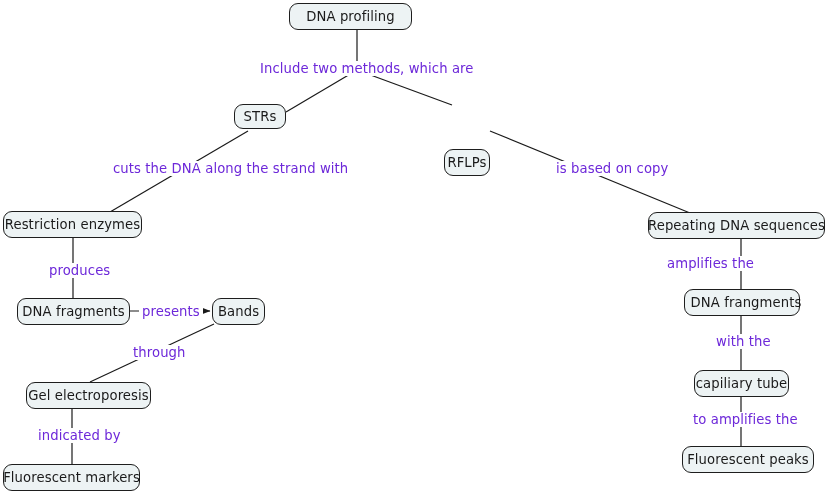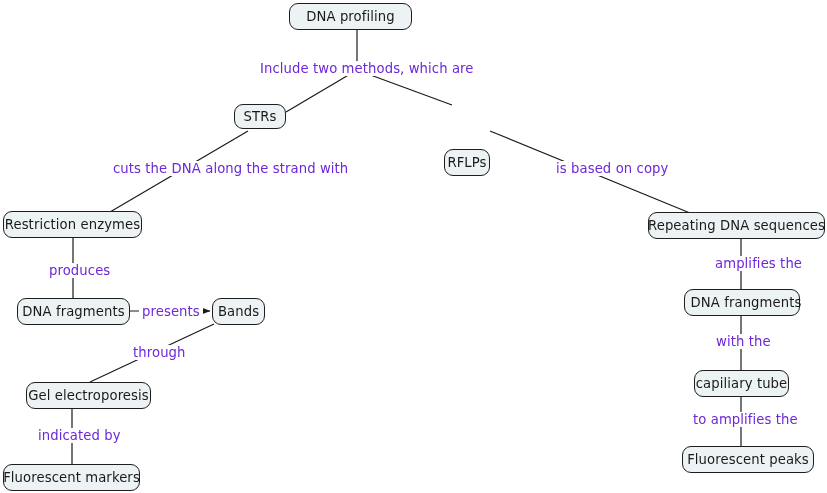--- a/index.html
+++ b/index.html
@@ -91,18 +91,18 @@
       <div class="node" style="left: 682px; top: 446px; width: 132px; height: 27px;">Fluorescent peaks</div>
     </div>
   <div id="labels-group">
       <div class="edge-label" style="left: 257px; top: 61px;">Include two methods, which are</div>
       <div class="edge-label" style="left: 63px; top: 161px; margin-left: 47px;">cuts the DNA along the strand with</div>
       <div class="edge-label" style="left: 553px; top: 161px;">is based on copy</div>
       <div class="edge-label" style="left: 46px; top: 263px;">produces</div>
       <div class="edge-label" style="left: 139px; top: 304px;">presents</div>
       <div class="edge-label" style="left: 130px; top: 345px;">through</div>
       <div class="edge-label" style="left: 35px; top: 428px;">indicated by</div>
-      <div class="edge-label" style="left: 664px; top: 256px; margin-left: 48px;">amplifies the</div>
+      <div class="edge-label" style="left: 664px; top: 256px;">amplifies the</div>
       <div class="edge-label" style="left: 713px; top: 334px;">with the</div>
       <div class="edge-label" style="left: 690px; top: 412px;">to amplifies the</div>
     </div>
 
 </div>
 
 </body></html>

